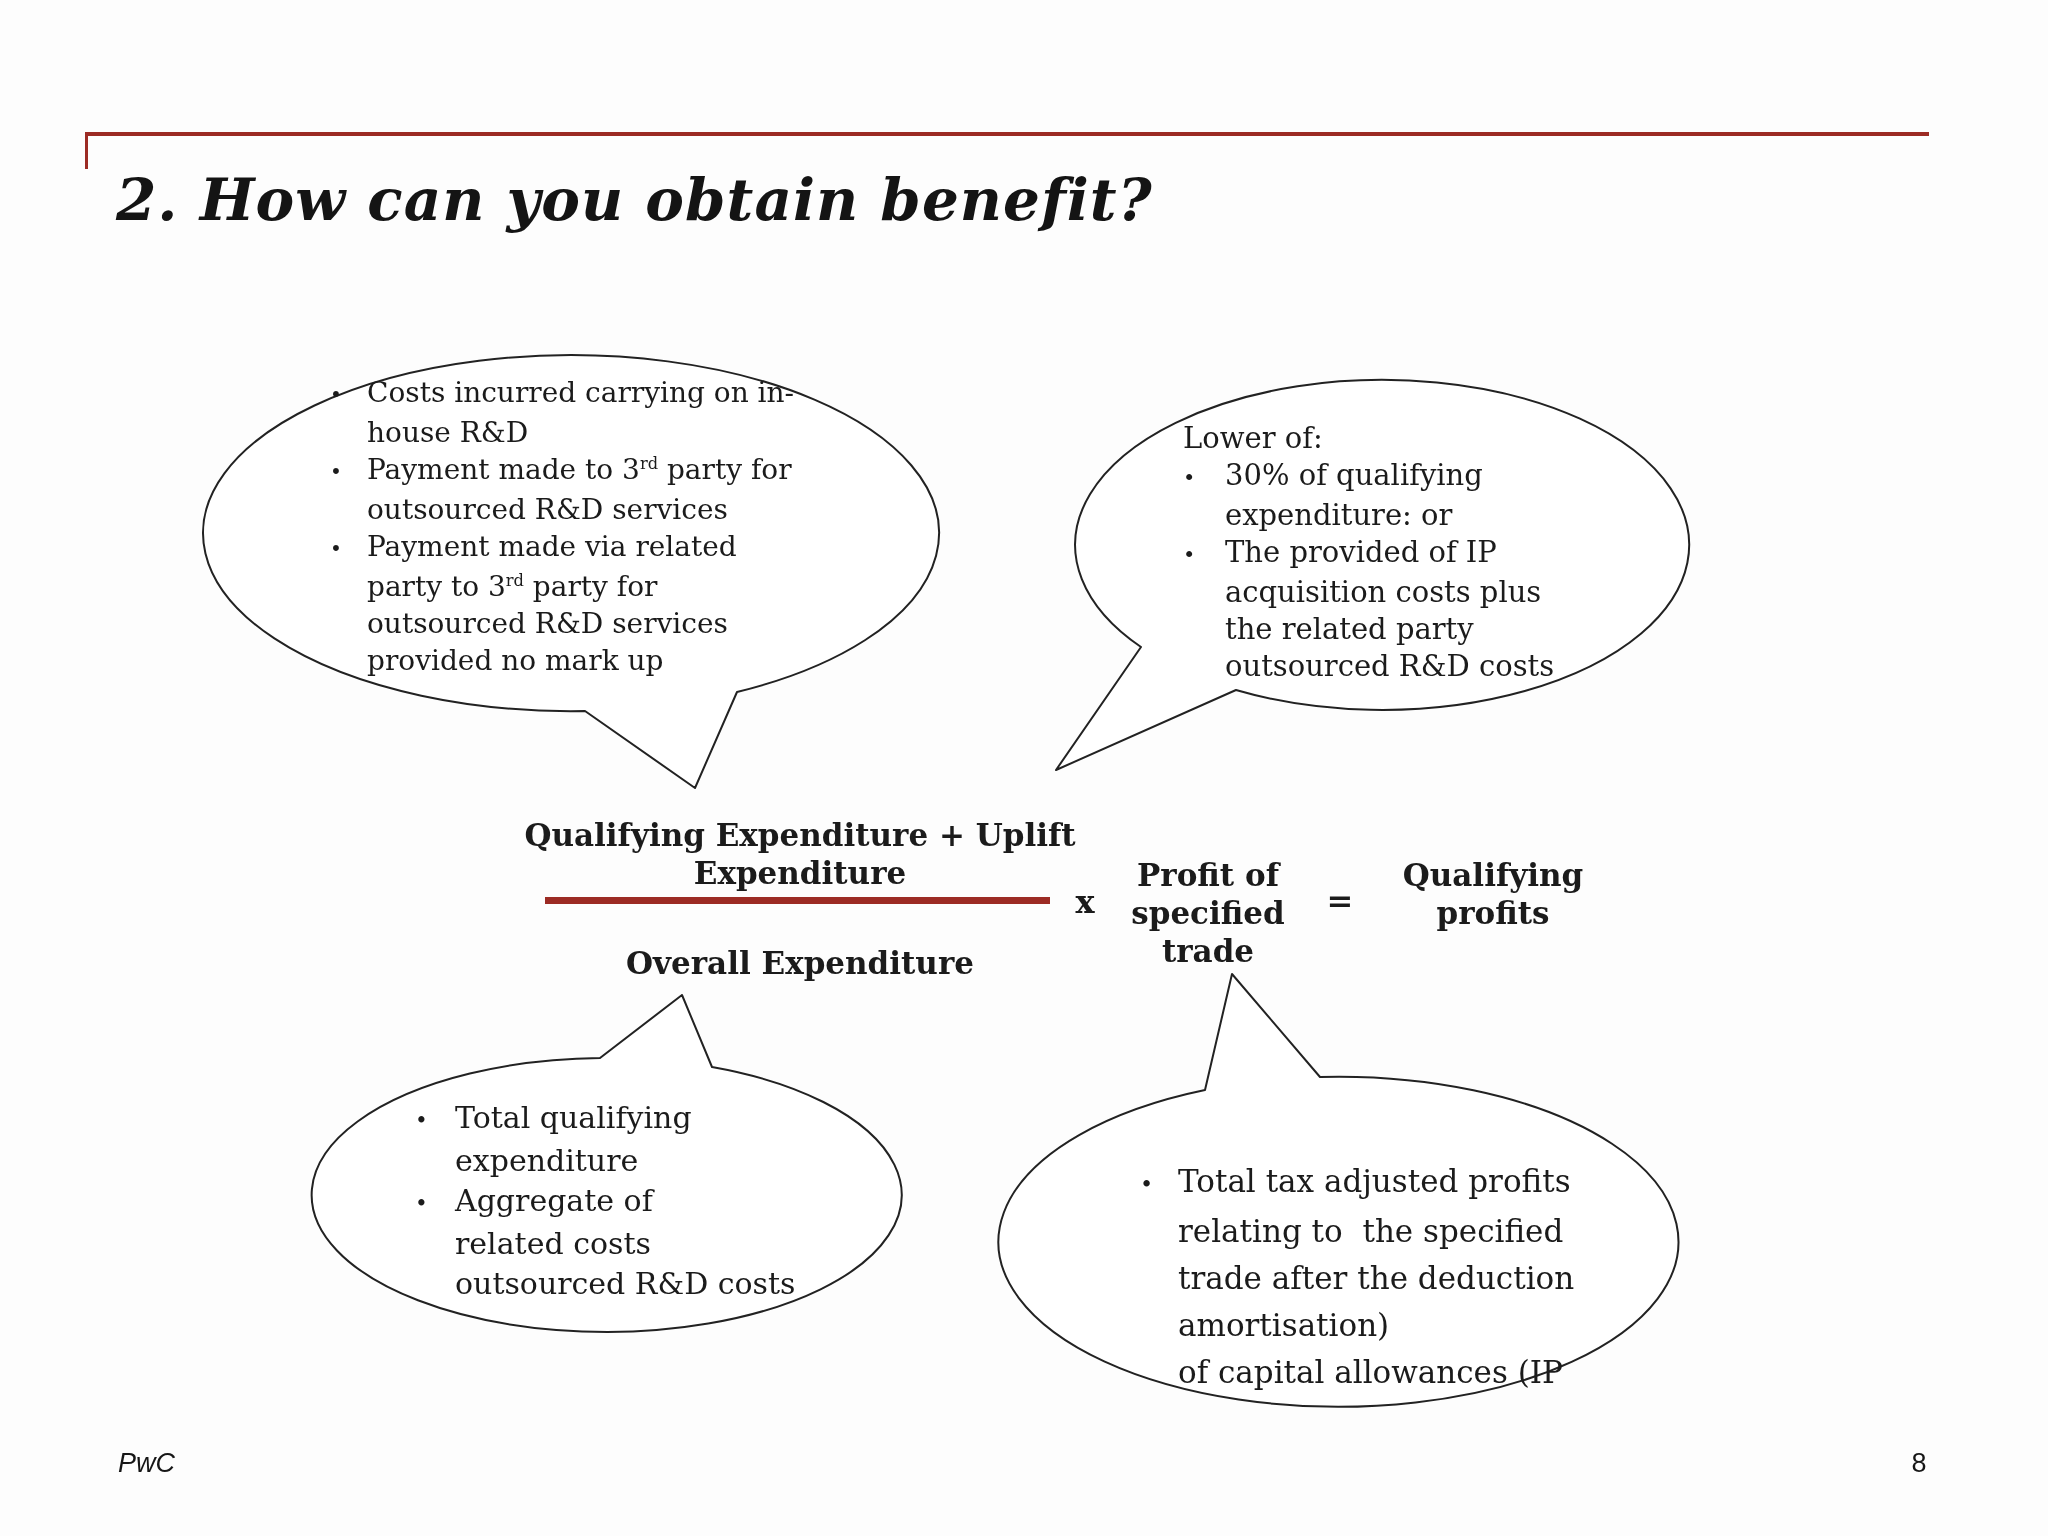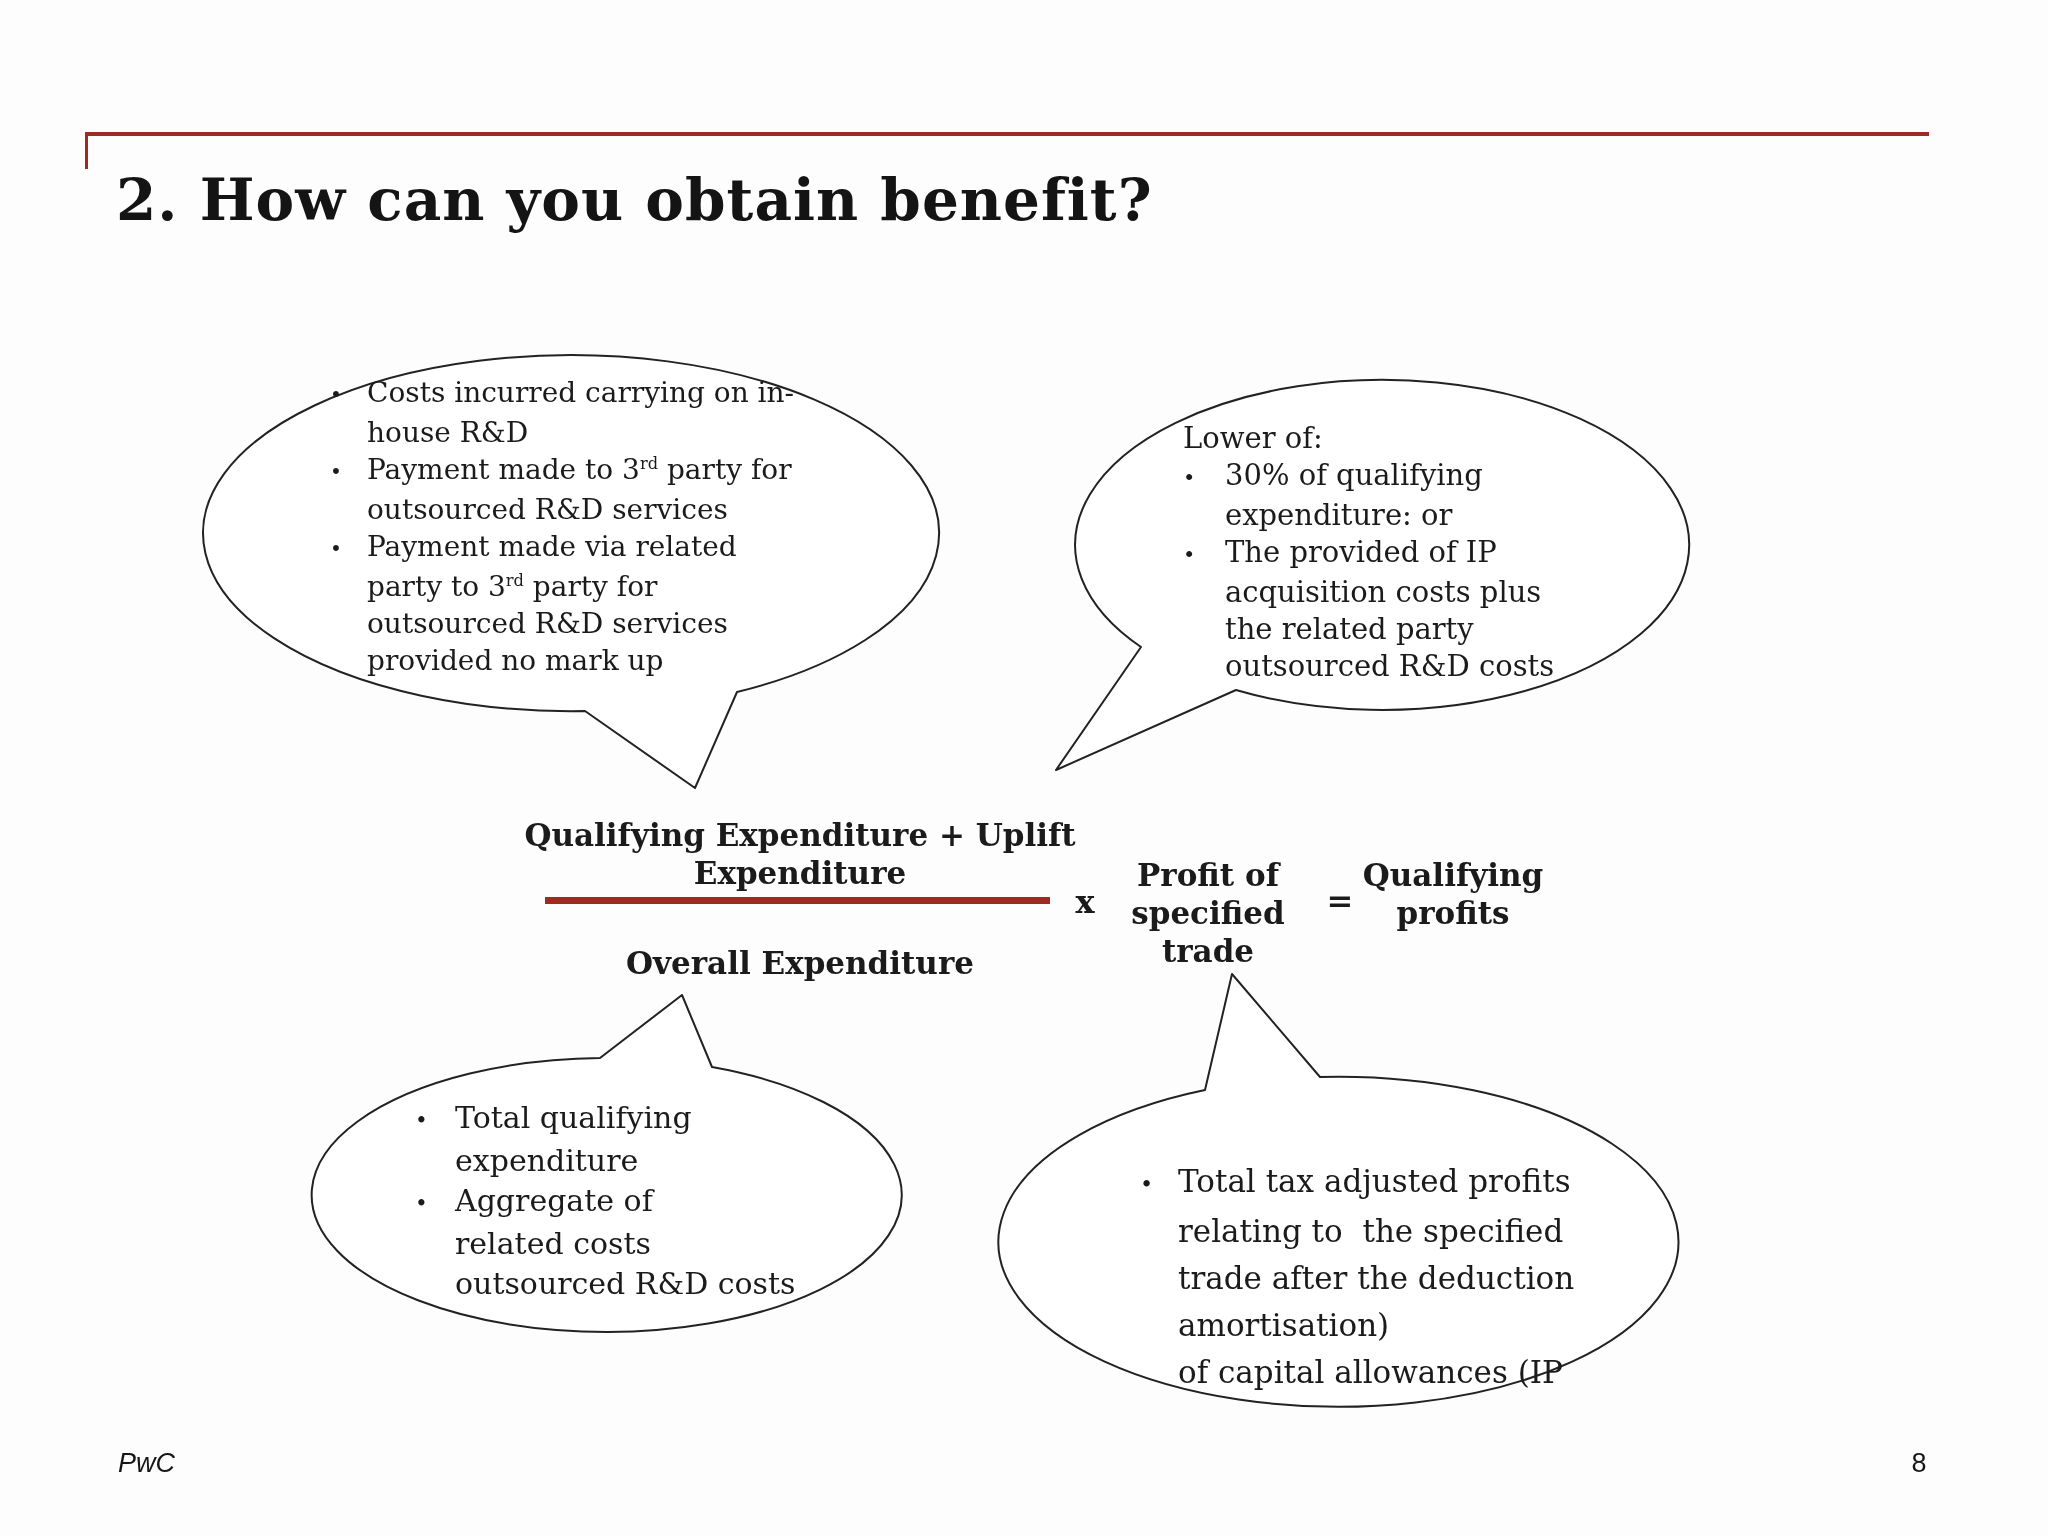--- a/index.html
+++ b/index.html
@@ -14,21 +14,21 @@
     overflow:hidden;
     font-family:"DejaVu Serif", serif;
     color:var(--ink);
   }
   
   .top-rule{position:absolute;left:85px;top:132px;width:1844px;height:4px;background:var(--accent);}
   .corner-bracket{position:absolute;left:85px;top:132px;width:3px;height:37px;background:var(--accent);}
   
   .title{
     position:absolute;left:116px;top:166px;
-    font-size:58px;font-weight:bold;
+    font-size:58px;font-weight:bold;font-style:italic;
     letter-spacing:1px;color:#141414;
   }
   
   .balloons{position:absolute;left:0;top:0;width:2048px;height:1536px;}
   .balloons path{fill:#ffffff;stroke:#222222;stroke-width:2;stroke-linejoin:round;}
   
   .bubble-text{position:absolute;z-index:2;}
   .brow{display:flex;align-items:baseline;}
   .bul{flex:0 0 auto;font-size:0.72em;}
   .btext{white-space:pre;}
@@ -42,21 +42,21 @@
   .br{left:1140px;top:1158px;font-size:31px;line-height:47px;}
   .br .bul{width:38px;}
   
   .fpart{position:absolute;z-index:2;font-weight:bold;text-align:center;}
   .num{left:495px;top:816px;width:610px;font-size:31px;line-height:38px;}
   .frac-bar{position:absolute;left:545px;top:897px;width:505px;height:7px;background:var(--accent);z-index:2;}
   .den{left:495px;top:944px;width:610px;font-size:31px;line-height:38px;}
   .times{left:1058px;top:883px;width:54px;font-size:32px;line-height:38px;}
   .factor{left:1122px;top:856px;width:172px;font-size:31px;line-height:38px;}
   .eq{left:1313px;top:882px;width:54px;font-size:32px;line-height:38px;}
-  .result{left:1358px;top:856px;width:190px;font-size:31px;line-height:38px;}
+  .result{left:1398px;top:856px;width:190px;font-size:31px;line-height:38px;}
   
   .footer-brand{
     position:absolute;left:118px;top:1448px;
     font-family:"Liberation Sans", sans-serif;font-size:27px;color:#161616;font-style:italic;
   }
   .page-number{
     position:absolute;left:1894px;top:1448px;width:50px;text-align:center;
     font-family:"Liberation Sans", sans-serif;font-size:27px;color:#161616;
   }
 </style>

